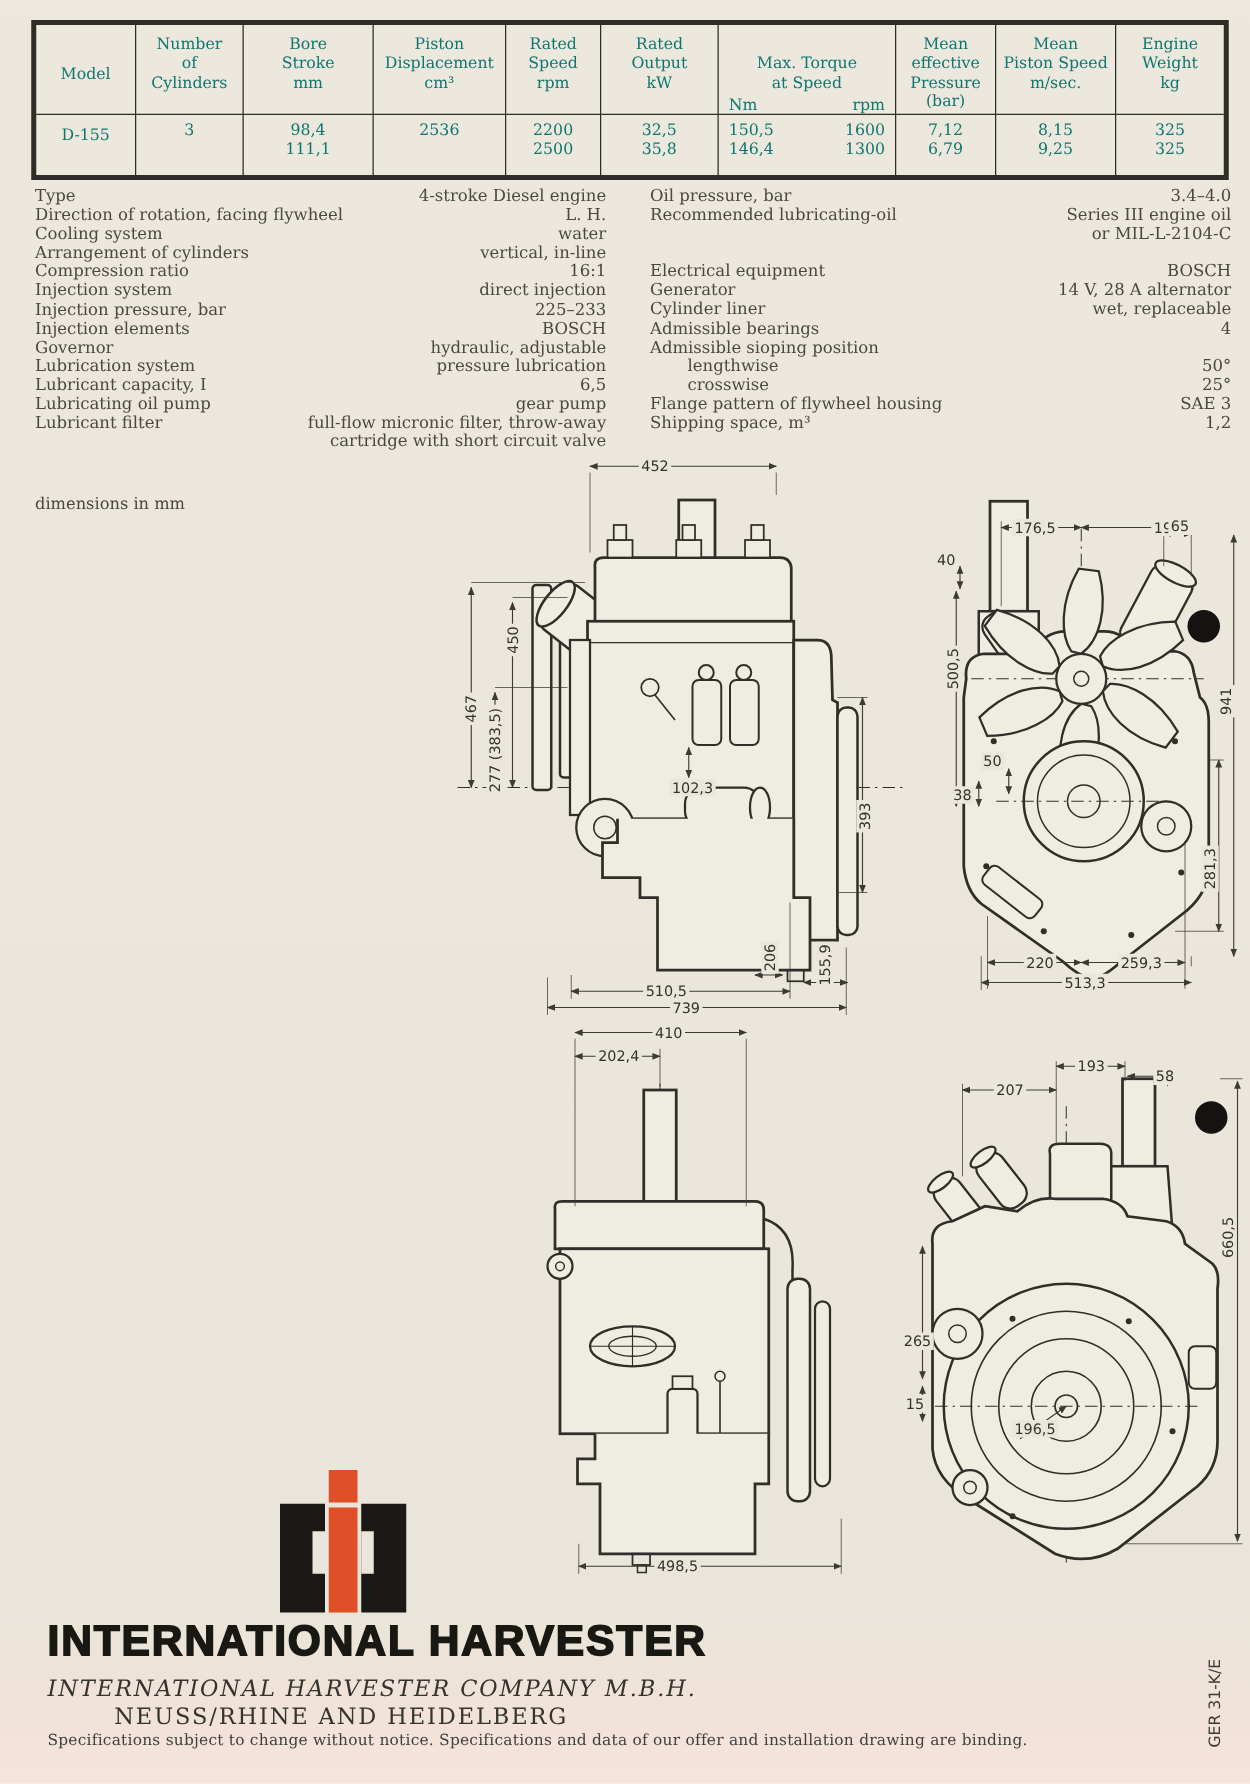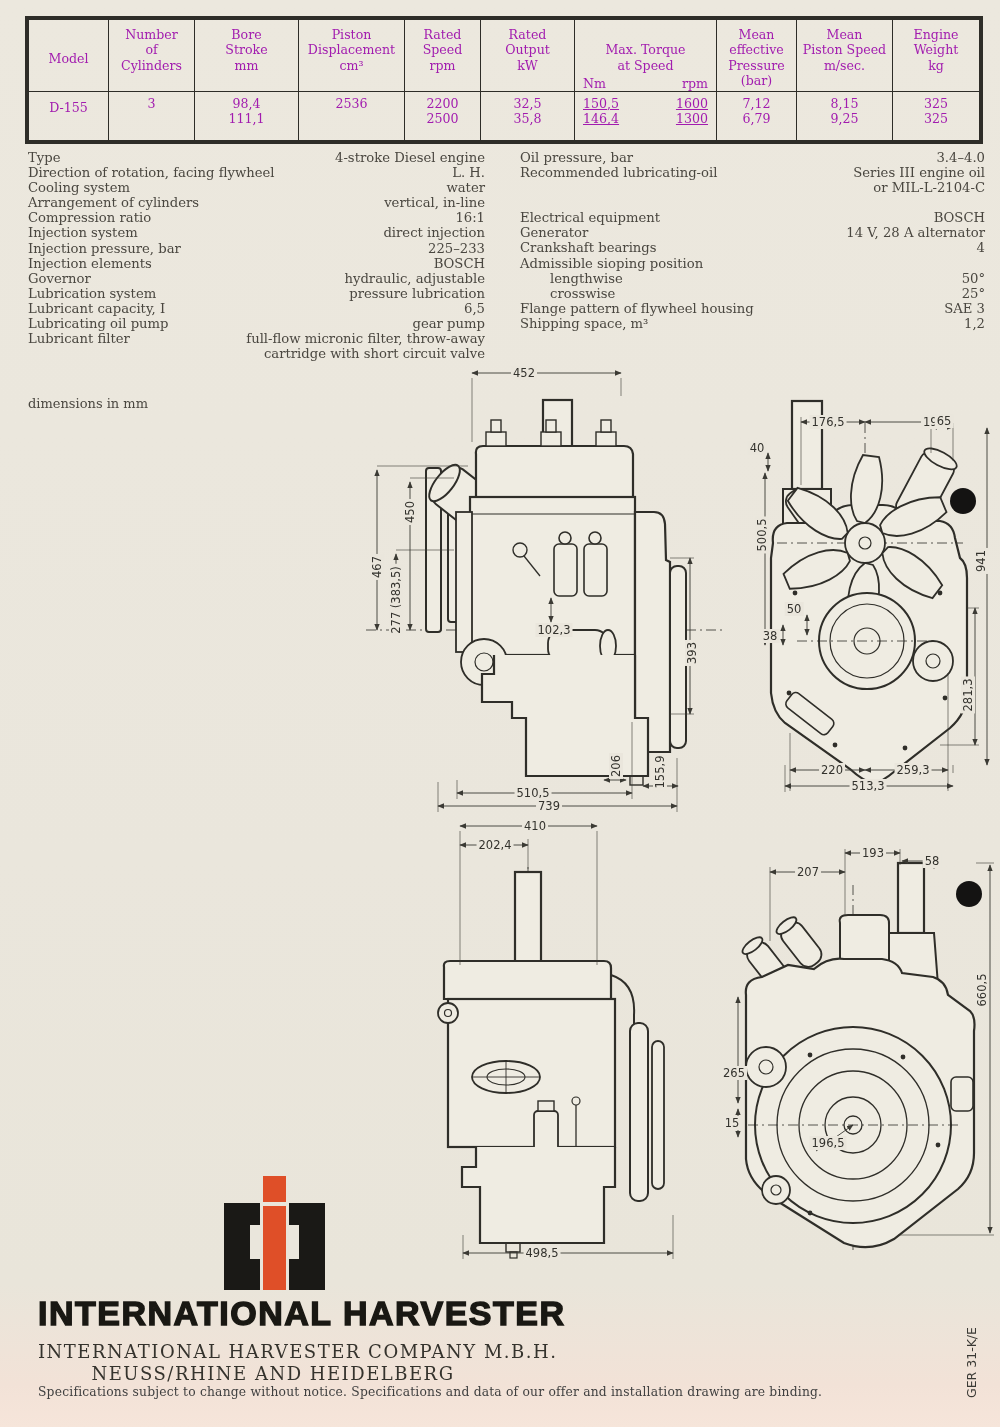--- a/index.html
+++ b/index.html
@@ -10,30 +10,30 @@
   }
   .abs{position:absolute;}
   
   .spec-table{
     position:absolute;left:25px;top:16px;width:950px;
     border:4px solid #2e2d28;background:transparent;
     display:grid;grid-template-columns:80px 86px 104px 106px 76px 94px 142px 80px 96px 86px;
   }
   .spec-table .hc,.spec-table .dc{
     border-right:1.5px solid #2e2d28;box-sizing:border-box;
-    font-size:12.6px;line-height:1.22;color:#a21caf;text-align:center;white-space:pre-line;
+    font-size:12.6px;line-height:1.22;color:#0f766e;text-align:center;white-space:pre-line;
   }
   .spec-table .hc{border-bottom:1.5px solid #2e2d28;height:72px;padding-top:7px;}
   .spec-table .hc:nth-child(10),.spec-table .dc:last-child{border-right:none;}
   .spec-table .dc{height:48px;padding-top:4px;}
   .hc.model,.dc.model{display:flex;align-items:center;justify-content:center;}
   .dc.model{align-items:flex-start;padding-top:8px;}
   .hc .units{display:flex;justify-content:space-between;padding:3px 8px 0 8px;}
   .dc.torque{display:flex;justify-content:space-between;padding-left:8px;padding-right:8px;}
-  .dc.torque .tq{white-space:pre-line;text-decoration:underline;}
+  .dc.torque .tq{white-space:pre-line;}
   .dc.torque .tq.r{text-align:right;}
   
   .speclist{position:absolute;font-size:13.2px;line-height:15.1px;color:#4a4740;}
   .srow{display:flex;justify-content:space-between;align-items:flex-start;}
   .srow .slabel{white-space:nowrap;}
   .srow .sval{white-space:pre-line;text-align:right;flex:1;margin-left:10px;}
   .srow.gap{margin-top:15px;}
   .srow.indent .slabel{padding-left:30px;}
   
   .drawing{position:absolute;}
@@ -199,21 +199,25 @@
     </div>
   <div class="srow gap">
       <span class="slabel">Electrical equipment</span>
       <span class="sval">BOSCH</span>
     </div>
   <div class="srow">
       <span class="slabel">Generator</span>
       <span class="sval">14 V, 28 A alternator</span>
     </div>
   <div class="srow">
-      <span class="slabel">Crankshaft bearings</span>
+      <span class="slabel">Cylinder liner</span>
+      <span class="sval">wet, replaceable</span>
+    </div>
+  <div class="srow">
+      <span class="slabel">Admissible bearings</span>
       <span class="sval">4</span>
     </div>
   <div class="srow">
       <span class="slabel">Admissible sioping position</span>
       <span class="sval"></span>
     </div>
   <div class="srow indent">
       <span class="slabel">lengthwise</span>
       <span class="sval">50°</span>
     </div>
@@ -492,16 +496,16 @@
     <div style="position:absolute;right:0;top:22px;width:10px;height:34px;background:#eae6dc;"></div>
   </div>
   <div class="logo-part" style="left:289px;top:1203px;width:36px;height:87px;background:#1a1916;">
     <div style="position:absolute;left:0;top:22px;width:10px;height:34px;background:#eae6dc;"></div>
   </div>
   <div class="logo-part" style="left:263px;top:1176px;width:23px;height:26px;background:#df4f28;"></div>
   <div class="logo-part" style="left:263px;top:1206px;width:23px;height:84px;background:#df4f28;"></div>
 </div>
 
 <div class="brand-title">INTERNATIONAL HARVESTER</div>
-<div class="company-line" style="top:1341px;">INTERNATIONAL HARVESTER COMPANY M.B.H.</div>
+<div class="company-line" style="top:1341px;font-style:italic;">INTERNATIONAL HARVESTER COMPANY M.B.H.</div>
 <div class="company-line" style="top:1363px;">NEUSS/RHINE AND HEIDELBERG</div>
 <div class="disclaimer">Specifications subject to change without notice. Specifications and data of our offer and installation drawing are binding.</div>
 <div class="form-code">GER 31-K/E</div>
 
 </body></html>

